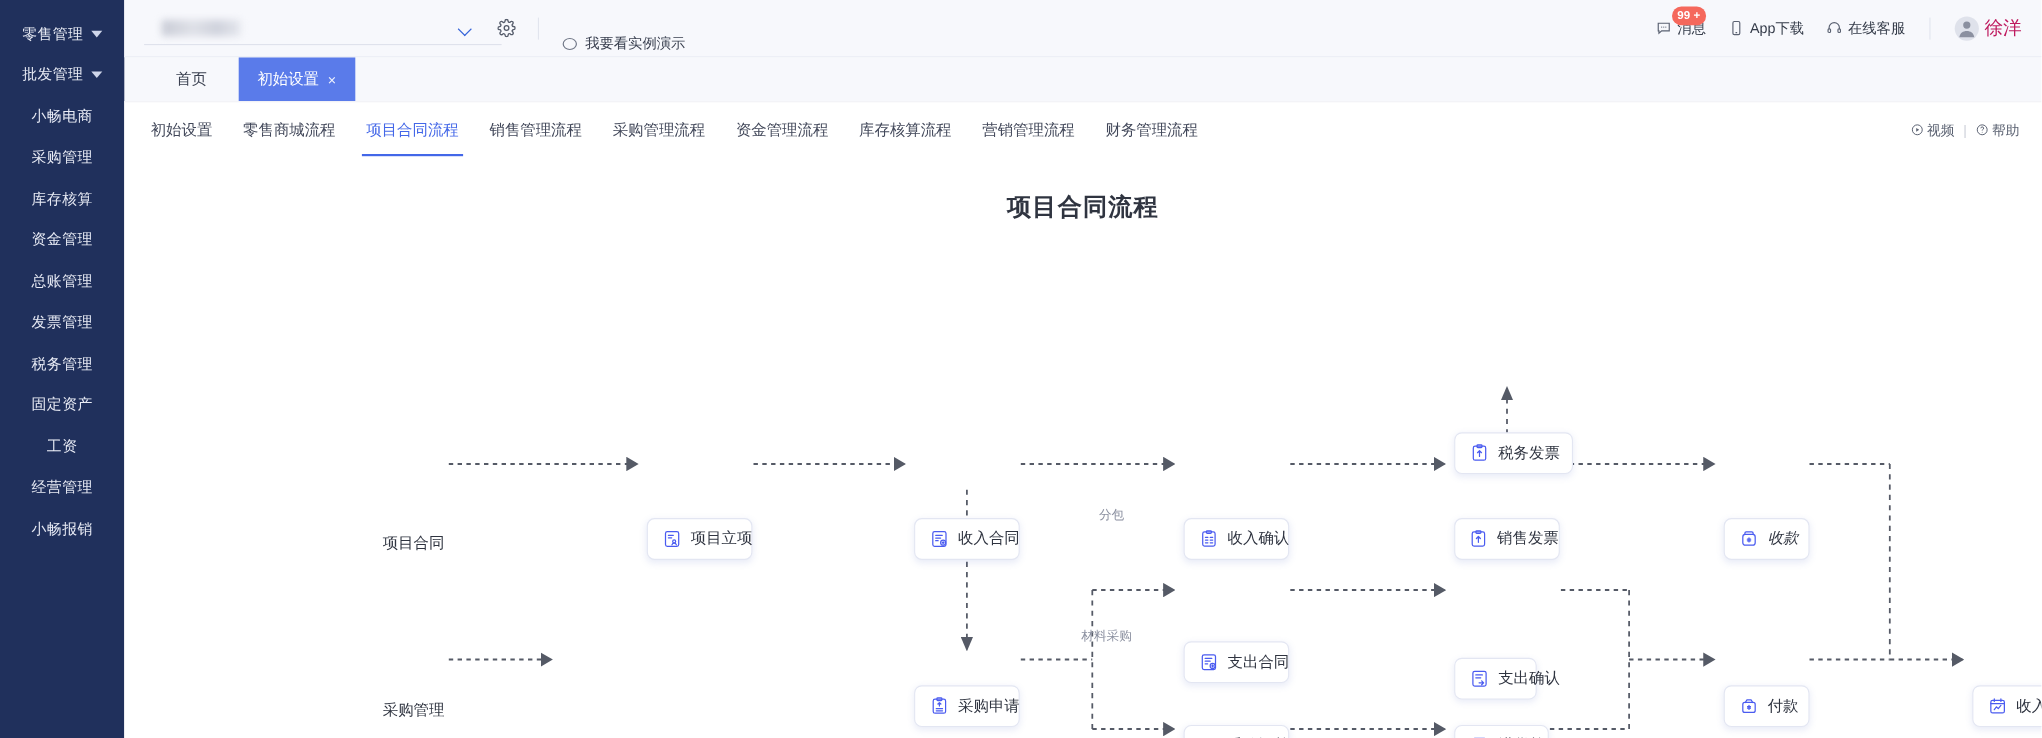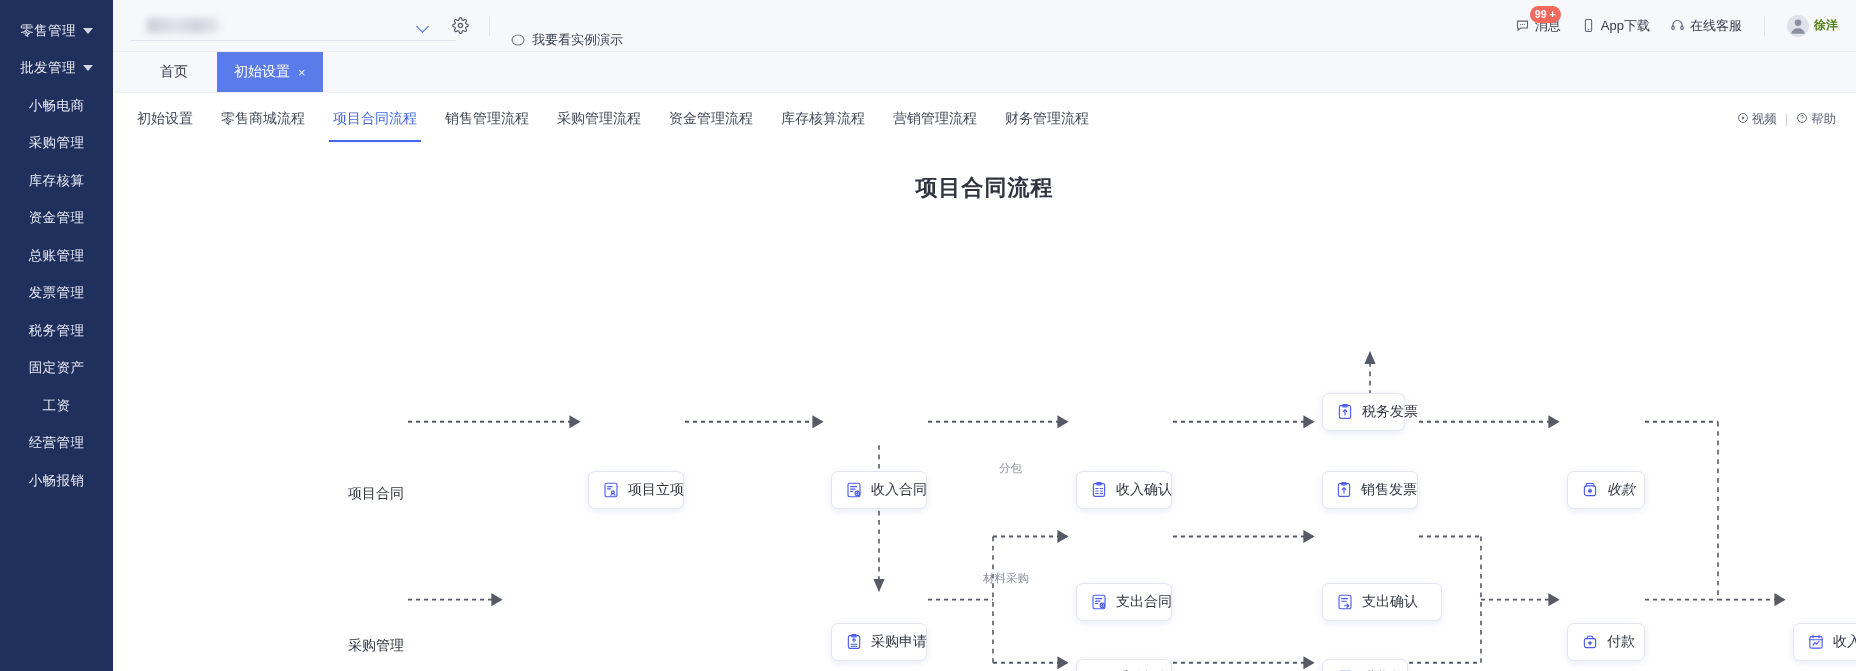--- a/index.html
+++ b/index.html
@@ -106,21 +106,21 @@
     position: absolute; top: -11px; left: 15px;
     background: #f5685c; color: #fff;
     font-size: 10.5px; line-height: 1;
     padding: 3px 5px 3.5px 5px; border-radius: 9px;
     white-space: nowrap; font-weight: bold; text-align: center;
   }
   .avatar {
     width: 22px; height: 22px; border-radius: 50%;
     background: #dfe2eb; display: flex; align-items: center; justify-content: center;
   }
-  .user-name { font-size: 12px; color: #4d7c0f; font-weight: bold; }
+  .user-name { font-size: 17px; color: #be185d; }
 
   
   .tabbar {
     height: 40px; background: #f7f8fc;
     display: flex; align-items: stretch;
     padding-left: 18px;
   }
   .tab {
     min-width: 86px; padding: 0 17px;
     display: flex; align-items: center; justify-content: center; gap: 8px;
@@ -437,21 +437,21 @@
             <div class="node" style="left: 1209px; top: 268px; width: 96px; padding-left: 12px;">
               <span style="display: flex;">
                 <svg viewBox="0 0 24 24" fill="none" stroke="#4a5bf0" stroke-width="1.5" stroke-linecap="round" stroke-linejoin="round">
                   <rect x="4.5" y="3.5" width="15" height="17" rx="2.2"></rect>
                   <rect x="9" y="2" width="6" height="3.2" rx="1"></rect>
                   <path d="M12 16V9M12 9l-2.4 2.4M12 9l2.4 2.4"></path>
                 </svg>
               </span>
               <span>销售发票</span>
             </div>
-            <div class="node" style="left: 1209px; top: 190px; width: 83px;">
+            <div class="node" style="left: 1209px; top: 190px; width: 108px;">
               <span style="display: flex;">
                 <svg viewBox="0 0 24 24" fill="none" stroke="#4a5bf0" stroke-width="1.5" stroke-linecap="round" stroke-linejoin="round">
                   <rect x="4.5" y="3.5" width="15" height="17" rx="2.2"></rect>
                   <rect x="9" y="2" width="6" height="3.2" rx="1"></rect>
                   <path d="M12 16V9M12 9l-2.4 2.4M12 9l2.4 2.4"></path>
                 </svg>
               </span>
               <span>税务发票</span>
             </div>
             <div class="node" style="left: 1454px; top: 268px; width: 78px; font-style: italic;">
@@ -500,21 +500,21 @@
             <div class="node" style="left: 963px; top: 456px; width: 96px;">
               <span style="display: flex;">
                 <svg viewBox="0 0 24 24" fill="none" stroke="#4a5bf0" stroke-width="1.5" stroke-linecap="round" stroke-linejoin="round">
                   <rect x="4" y="3.5" width="16" height="17" rx="2.2"></rect>
                   <path d="M7.6 8h2M7.6 12h2M7.6 16h2"></path>
                   <path d="M12.4 8h4M12.4 12h4M12.4 16h4"></path>
                 </svg>
               </span>
               <span>采购订单</span>
             </div>
-            <div class="node" style="left: 1209px; top: 380px; width: 120px;">
+            <div class="node" style="left: 1209px; top: 395px; width: 75px;">
               <span style="display: flex;">
                 <svg viewBox="0 0 24 24" fill="none" stroke="#4a5bf0" stroke-width="1.5" stroke-linecap="round" stroke-linejoin="round">
                   <rect x="4" y="3" width="16" height="18" rx="2.2"></rect>
                   <path d="M7.5 7.5h8M7.5 11h6"></path>
                   <path d="M11.5 17h5.5M14.6 14.6L17 17l-2.4 2.4"></path>
                 </svg>
               </span>
               <span>支出确认</span>
             </div>
             <div class="node" style="left: 1209px; top: 456px; width: 86px;">

